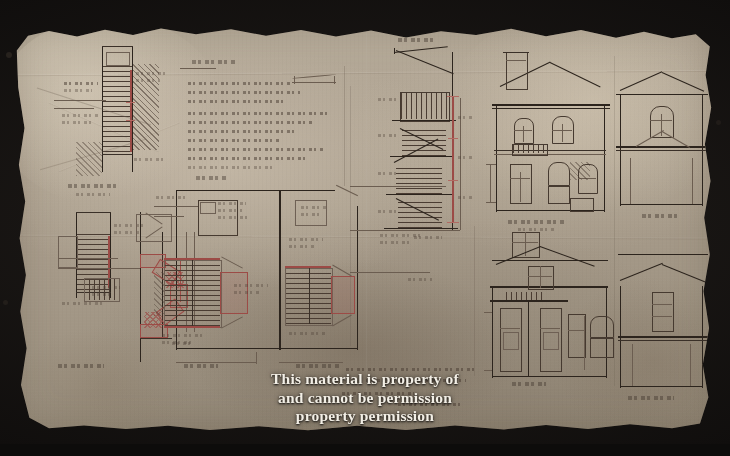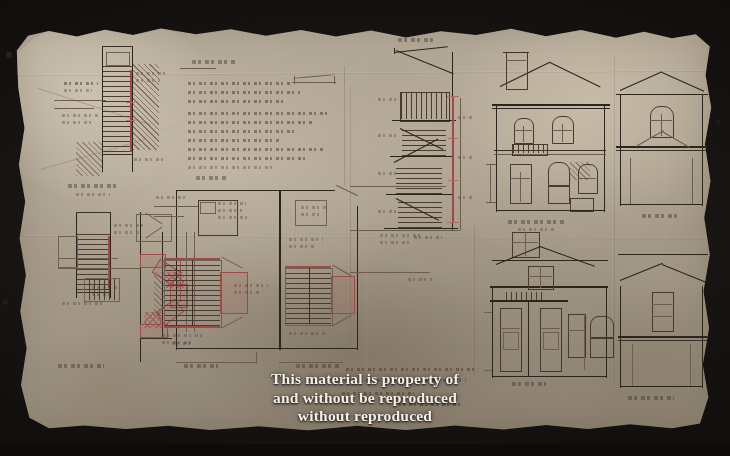--- a/index.html
+++ b/index.html
@@ -437,17 +437,17 @@
     <div class="ink lt" style="left:24px;top:128px;width:110px;height:1px;opacity:.28;transform:rotate(-16deg);"></div>
     <div class="ink lt" style="left:330px;top:40px;width:1px;height:120px;opacity:.3;"></div>
     <div class="ink lt" style="left:336px;top:60px;width:1px;height:260px;opacity:.22;"></div>
     <div class="ink lt" style="left:460px;top:200px;width:1px;height:150px;opacity:.26;"></div>
     <div class="ink lt" style="left:600px;top:30px;width:1px;height:330px;opacity:.2;"></div>
 
   </div>
 
   <div id="watermark">
     <span>This material is property of</span>
-    <span>and without be reproduced</span>
-    <span>without reproduced</span>
+    <span>and cannot be permission</span>
+    <span>property permission</span>
   </div>
 
 </div>
 
 </body></html>

